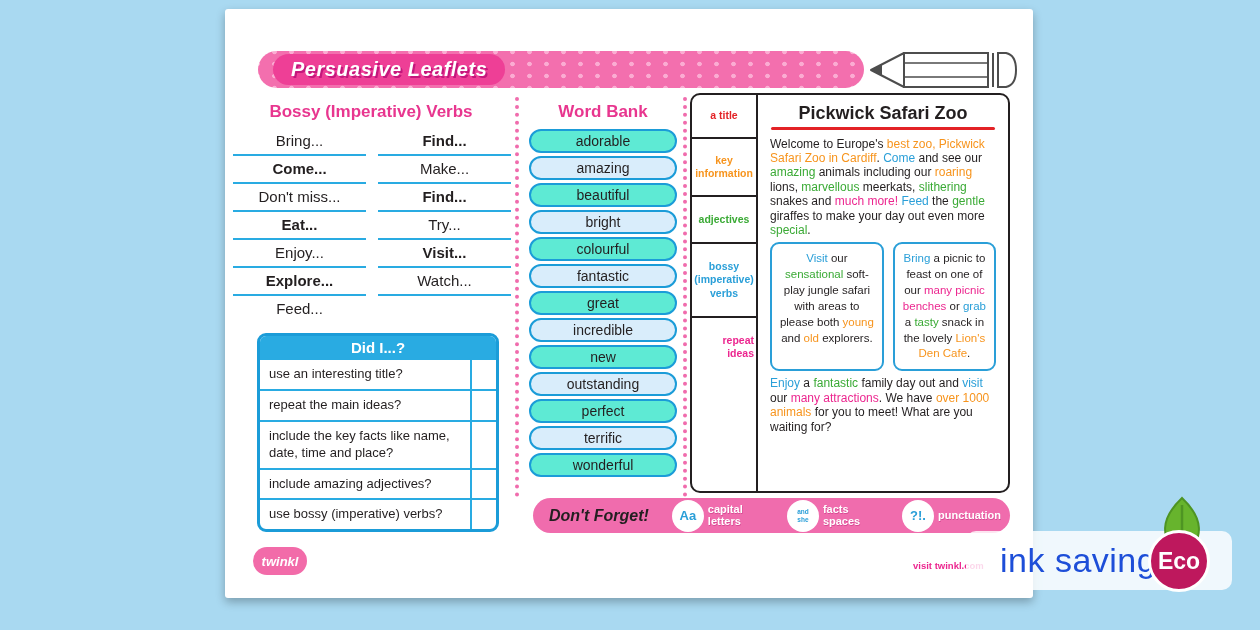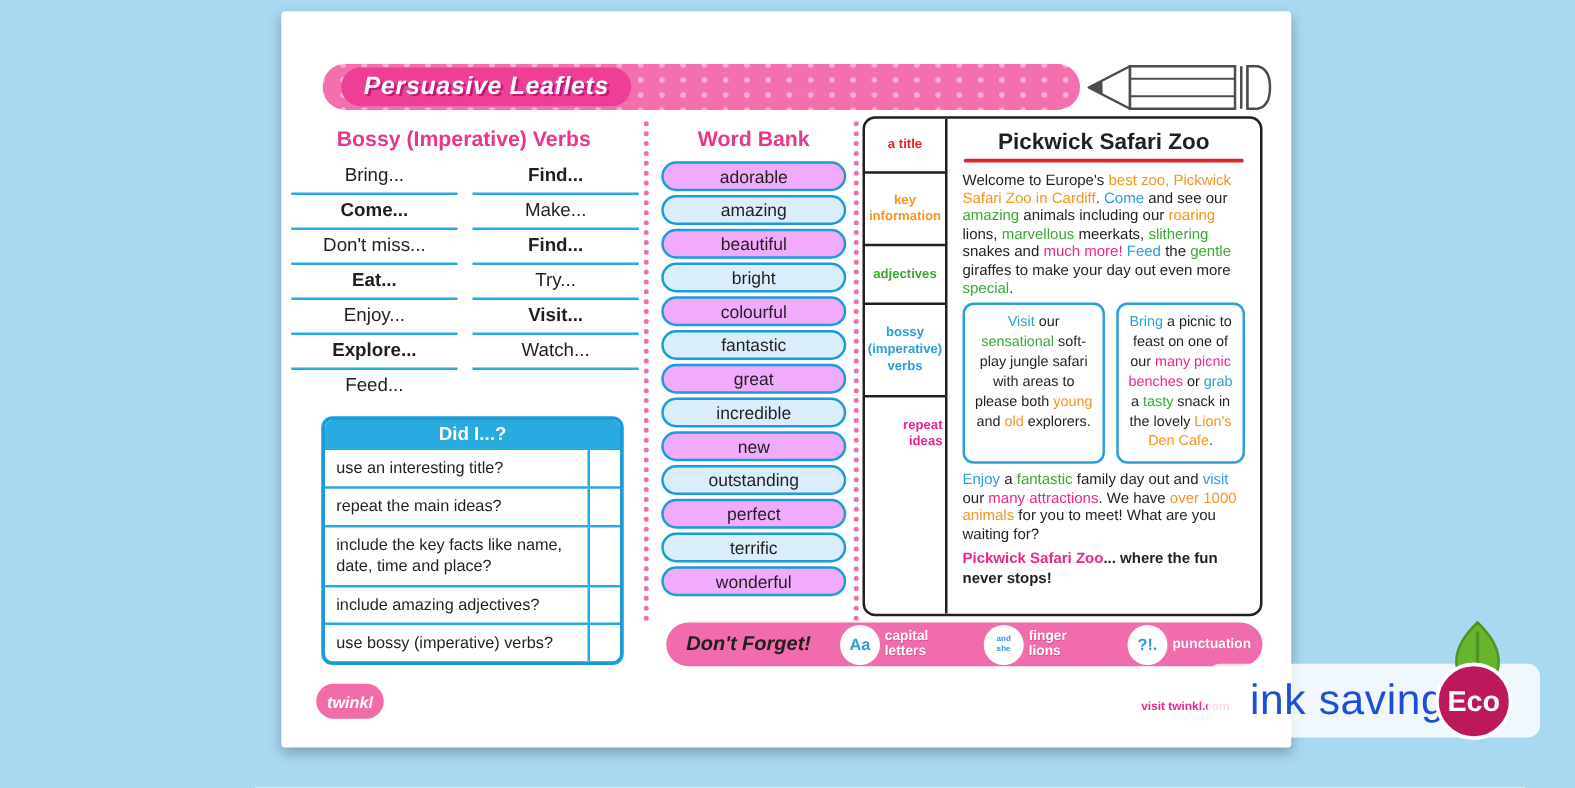--- a/index.html
+++ b/index.html
@@ -60,21 +60,21 @@
   .vsep { top: 88px; width: 0; height: 400px; border-left: 4px dotted #f06cad; }
   .vsep1 { left: 290px; }
   .vsep2 { left: 458px; }
 
   
   .wb-title { left: 300px; top: 93px; width: 156px; text-align: center;
     color: #e8368f; font-weight: bold; font-size: 17px; }
   .pills { left: 304px; top: 120px; width: 148px;
     display: flex; flex-direction: column; gap: 3px; }
   .pill { height: 24px; line-height: 20px; text-align: center;
-    border: 2px solid #1b9cd8; border-radius: 12px; font-size: 14px; background: #f0abfc; }
+    border: 2px solid #1b9cd8; border-radius: 12px; font-size: 14px; background: #5eead4; }
   .pill.alt { background: #d9edfb; }
 
   
   .leaflet { left: 465px; top: 84px; width: 320px; height: 400px;
     border: 2.5px solid #231f20; border-radius: 10px; background: #fff;
     display: flex; overflow: hidden; }
   .leaflet-labels { width: 66px; border-right: 2.5px solid #231f20;
     display: flex; flex-direction: column; flex-shrink: 0; }
   .label-cell { border-bottom: 2px solid #231f20; display: flex; align-items: center;
     justify-content: center; text-align: center; font-size: 10.5px; font-weight: bold;
@@ -216,33 +216,32 @@
     </div>
     <div class="leaflet-content">
       <div class="zoo-title">Pickwick Safari Zoo</div>
       <div class="title-rule"></div>
       <div class="intro"><span style="color: rgb(35, 31, 32);">Welcome to Europe's </span><span style="color: rgb(247, 148, 29);">best zoo, Pickwick Safari Zoo in Cardiff</span><span style="color: rgb(35, 31, 32);">. </span><span style="color: rgb(42, 159, 216);">Come</span><span style="color: rgb(35, 31, 32);"> and see our </span><span style="color: rgb(58, 170, 53);">amazing</span><span style="color: rgb(35, 31, 32);"> animals including our </span><span style="color: rgb(247, 148, 29);">roaring</span><span style="color: rgb(35, 31, 32);"> lions, </span><span style="color: rgb(58, 170, 53);">marvellous</span><span style="color: rgb(35, 31, 32);"> meerkats, </span><span style="color: rgb(58, 170, 53);">slithering</span><span style="color: rgb(35, 31, 32);"> snakes and </span><span style="color: rgb(236, 38, 143);">much more!</span><span style="color: rgb(35, 31, 32);"> </span><span style="color: rgb(42, 159, 216);">Feed</span><span style="color: rgb(35, 31, 32);"> the </span><span style="color: rgb(58, 170, 53);">gentle</span><span style="color: rgb(35, 31, 32);"> giraffes to make your day out even more </span><span style="color: rgb(58, 170, 53);">special</span><span style="color: rgb(35, 31, 32);">.</span></div>
       <div class="boxes">
         <div class="info-box b1"><span style="color: rgb(42, 159, 216);">Visit</span><span style="color: rgb(35, 31, 32);"> our </span><span style="color: rgb(58, 170, 53);">sensational</span><span style="color: rgb(35, 31, 32);"> soft-play jungle safari with areas to please both </span><span style="color: rgb(247, 148, 29);">young</span><span style="color: rgb(35, 31, 32);"> and </span><span style="color: rgb(247, 148, 29);">old</span><span style="color: rgb(35, 31, 32);"> explorers.</span></div>
         <div class="info-box b2"><span style="color: rgb(42, 159, 216);">Bring</span><span style="color: rgb(35, 31, 32);"> a picnic to feast on one of our </span><span style="color: rgb(236, 38, 143);">many picnic benches</span><span style="color: rgb(35, 31, 32);"> or </span><span style="color: rgb(42, 159, 216);">grab</span><span style="color: rgb(35, 31, 32);"> a </span><span style="color: rgb(58, 170, 53);">tasty</span><span style="color: rgb(35, 31, 32);"> snack in the lovely </span><span style="color: rgb(247, 148, 29);">Lion's Den Cafe</span><span style="color: rgb(35, 31, 32);">.</span></div>
       </div>
       <div class="outro"><span style="color: rgb(42, 159, 216);">Enjoy</span><span style="color: rgb(35, 31, 32);"> a </span><span style="color: rgb(58, 170, 53);">fantastic</span><span style="color: rgb(35, 31, 32);"> family day out and </span><span style="color: rgb(42, 159, 216);">visit</span><span style="color: rgb(35, 31, 32);"> our </span><span style="color: rgb(236, 38, 143);">many attractions</span><span style="color: rgb(35, 31, 32);">. We have </span><span style="color: rgb(247, 148, 29);">over 1000 animals</span><span style="color: rgb(35, 31, 32);"> for you to meet! What are you waiting for?</span></div>
-      <div class="tagline"><span style="color: rgb(236, 38, 143);">Pickwick Safari Zoo</span><span style="color: rgb(35, 31, 32);">... where the fun never stops!</span></div>
     </div>
   </div>
 
   <div class="abs forget-bar">
     <div class="forget-title">Don't Forget!</div>
     <div class="badge">
       <div class="badge-circle">Aa</div>
       <div class="badge-label">capital letters</div>
     </div>
     <div class="badge">
       <div class="badge-circle tiny">and she</div>
-      <div class="badge-label">finger lions</div>
+      <div class="badge-label">facts spaces</div>
     </div>
     <div class="badge">
       <div class="badge-circle">?!.</div>
       <div class="badge-label">punctuation</div>
     </div>
   </div>
 
   <div class="abs twinkl">twinkl</div>
   <div class="abs visit">visit twinkl.com</div>
 </div>

